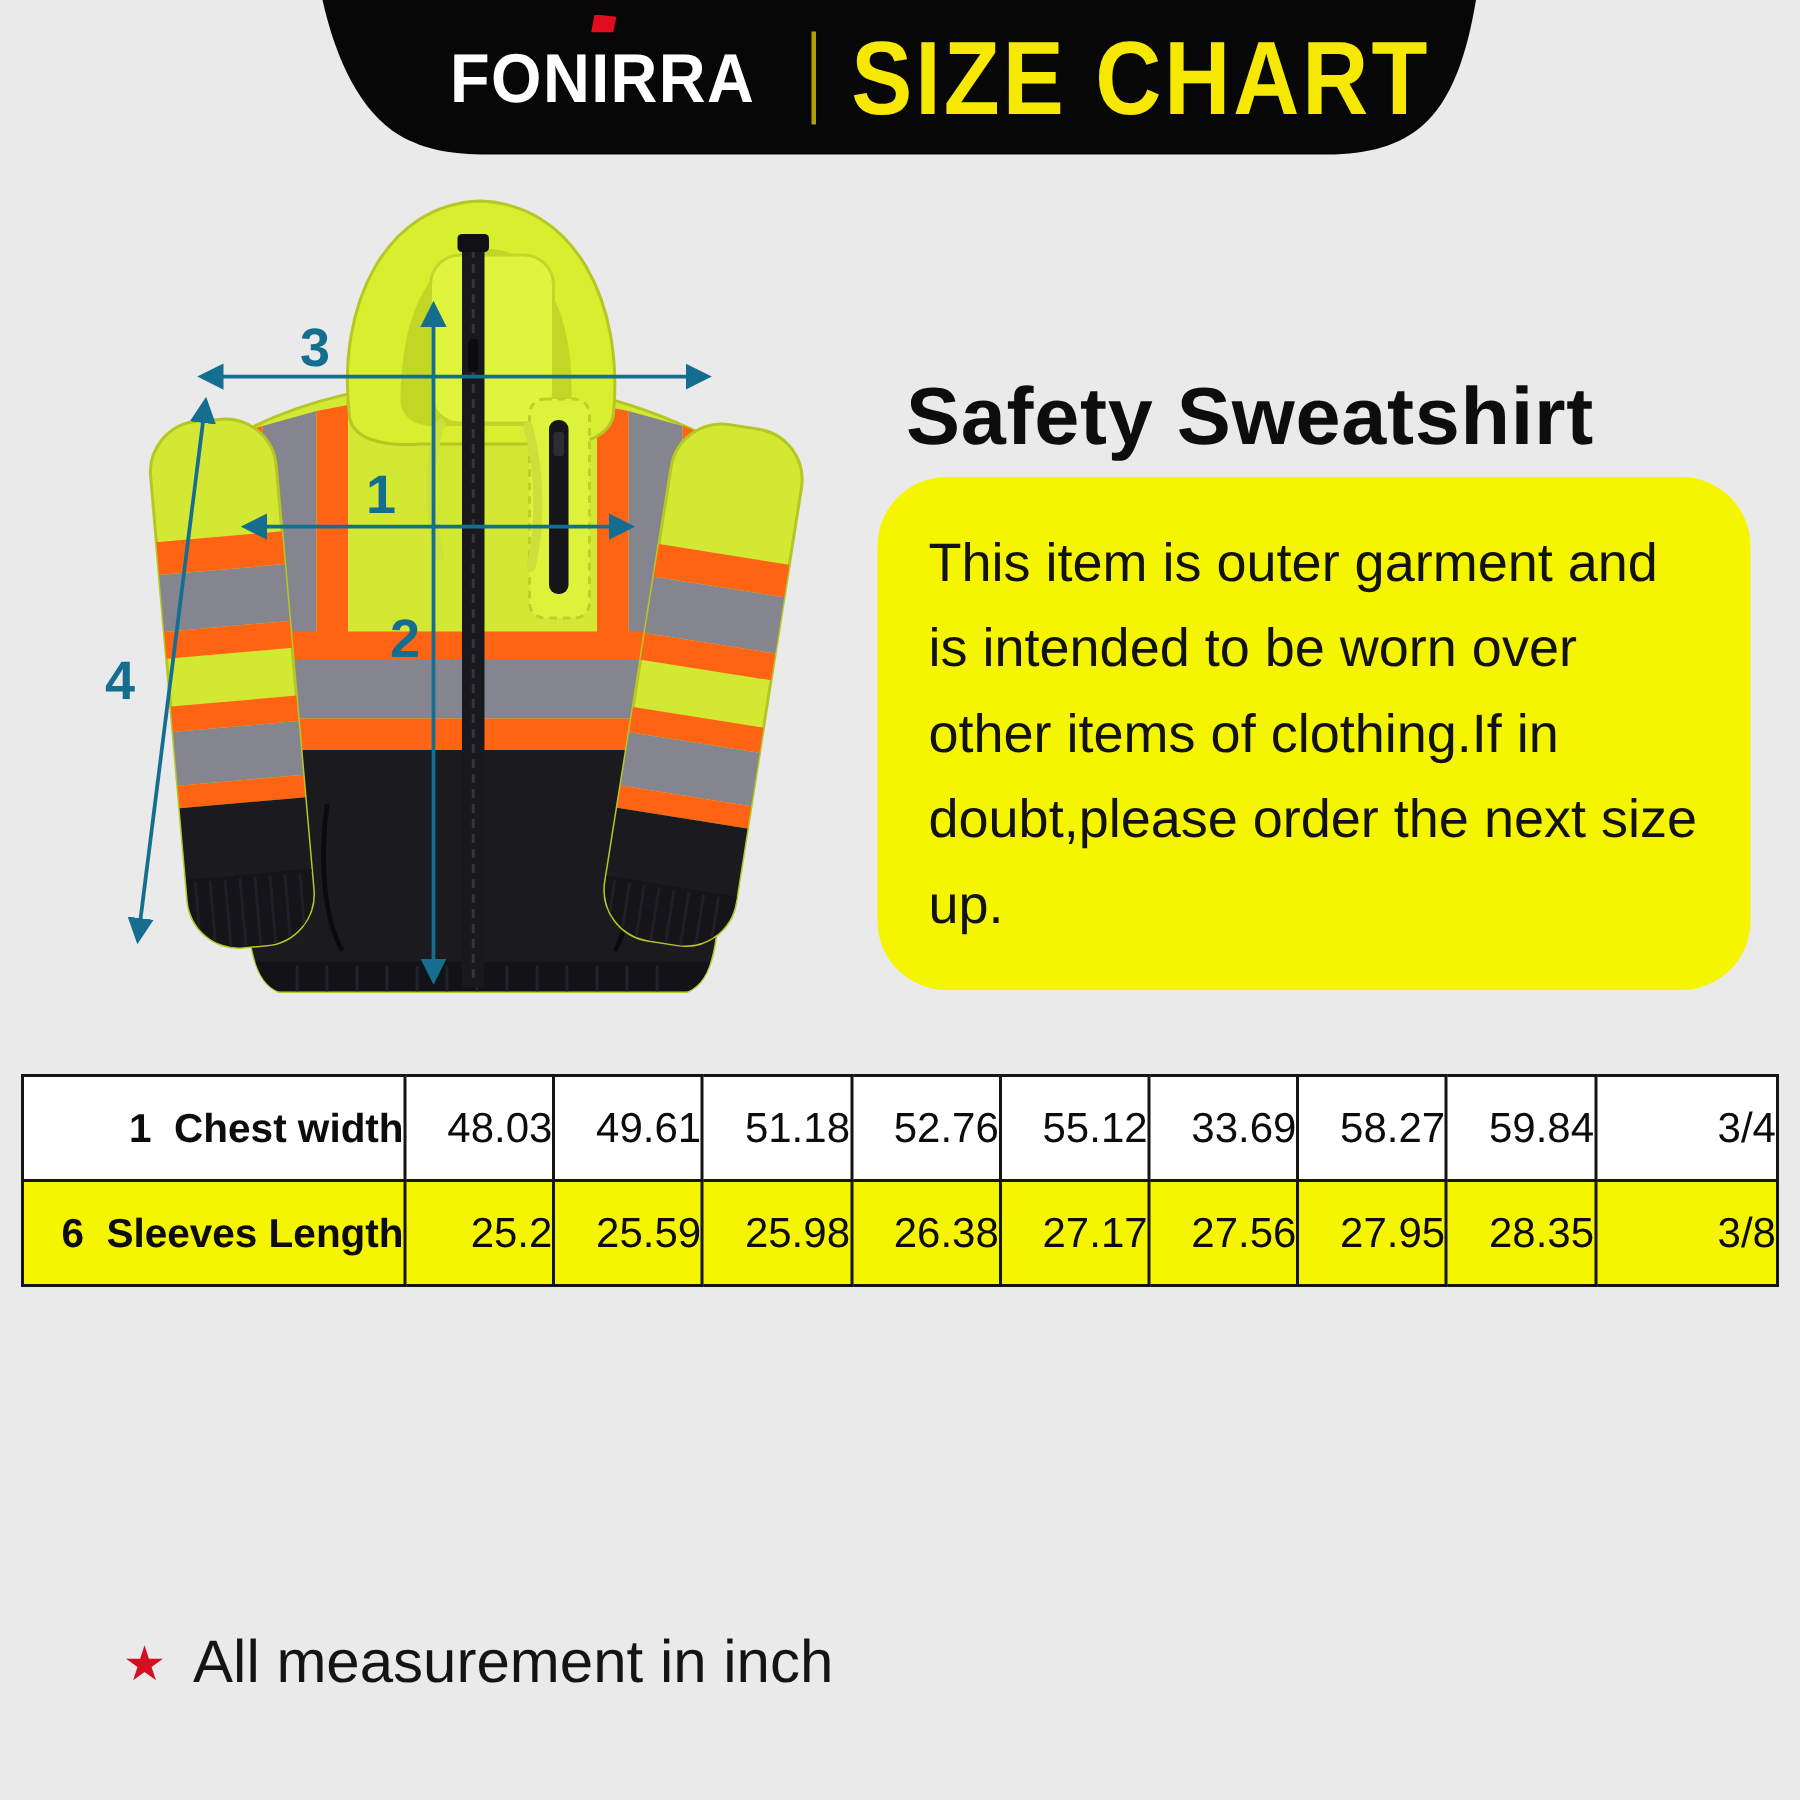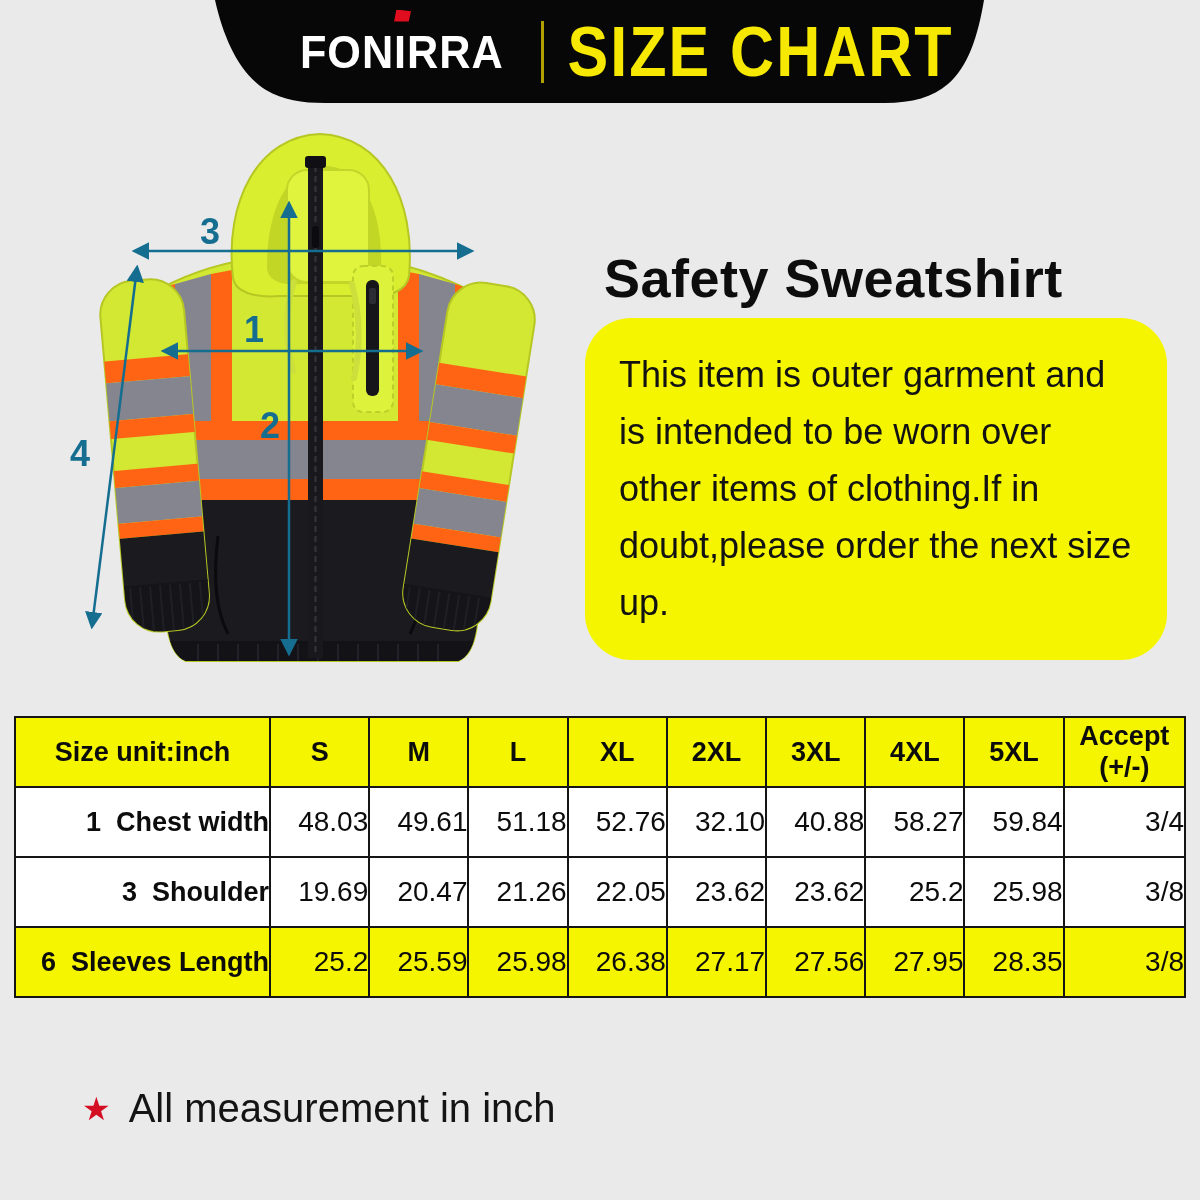--- a/index.html
+++ b/index.html
@@ -189,55 +189,31 @@
         <col style="width:8.48%">
         <col style="width:8.48%">
       <col style="width:8.48%">
         <col style="width:8.48%">
         <col style="width:8.48%">
         <col style="width:8.48%">
       <col style="width:8.48%">
         <col style="width:10.36%">
     </colgroup>
     <tbody>
-        <tr class="bg-yellow">
-      <th>Size unit:inch</th>
-      <th>S</th>
-      <th>M</th>
-      <th>L</th>
-      <th>XL</th>
-      <th>2XL</th>
-      <th>3XL</th>
-      <th>4XL</th>
-      <th>5XL</th>
-      <th>Accept (+/-)</th>
-    </tr>
     <tr class="bg-white">
       <td class="row-label">1  Chest width</td>
       <td>48.03</td>
       <td>49.61</td>
       <td>51.18</td>
       <td>52.76</td>
-      <td>32.10</td>
-      <td>40.88</td>
+      <td>55.12</td>
+      <td>33.69</td>
       <td>58.27</td>
       <td>59.84</td>
       <td>3/4</td>
-    </tr>
-    <tr class="bg-white">
-      <td class="row-label">3  Shoulder</td>
-      <td>19.69</td>
-      <td>20.47</td>
-      <td>21.26</td>
-      <td>22.05</td>
-      <td>23.62</td>
-      <td>23.62</td>
-      <td>25.2</td>
-      <td>25.98</td>
-      <td>3/8</td>
     </tr>
     <tr class="bg-yellow">
       <td class="row-label">6  Sleeves Length</td>
       <td>25.2</td>
       <td>25.59</td>
       <td>25.98</td>
       <td>26.38</td>
       <td>27.17</td>
       <td>27.56</td>
       <td>27.95</td>

